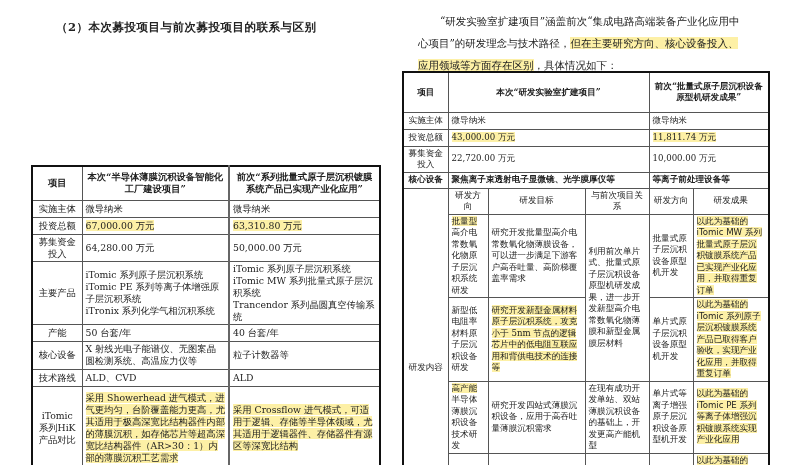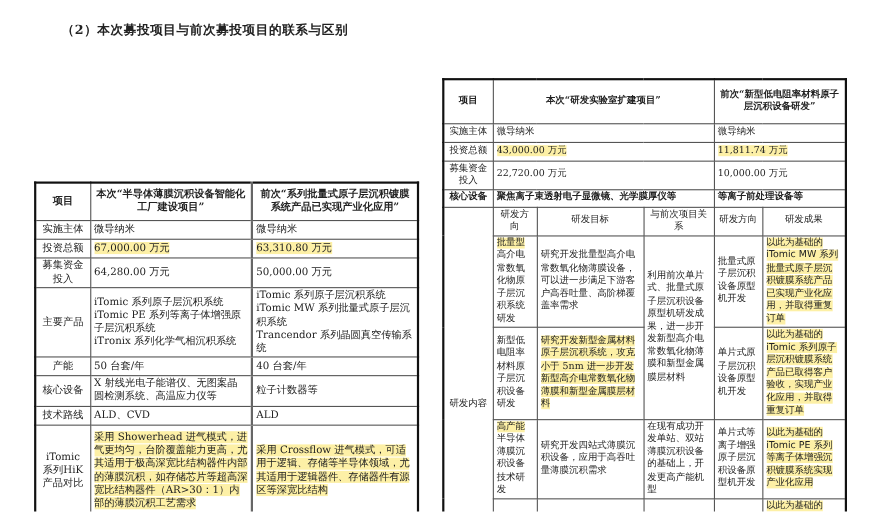--- a/index.html
+++ b/index.html
@@ -95,35 +95,36 @@
       <td class="lab">iTomic 系列HiK 产品对比</td>
       <td><span class="hl">采用 Showerhead 进气模式，进气更均匀，台阶覆盖能力更高，尤其适用于极高深宽比结构器件内部的薄膜沉积，如存储芯片等超高深宽比结构器件（AR&gt;30：1）内部的薄膜沉积工艺需求</span></td>
       <td class="mid"><span class="hl">采用 Crossflow 进气模式，可适用于逻辑、存储等半导体领域，尤其适用于逻辑器件、存储器件有源区等深宽比结构</span></td>
     </tr>
 
   </tbody>
     </table>
 </div>
 
 <div id="right">
+  <div class="rpara"><span>“研发实验室扩建项目”涵盖前次“集成电路高端装备产业化应用中心项目”的研发理念与技术路径，</span><span class="hl">但在主要研究方向、核心设备投入、应用领域等方面存在区别</span><span>，具体情况如下：</span></div>
 
   <table id="rtable">
     <colgroup>
       <col style="width:45px">
         <col style="width:40px">
         <col style="width:97px">
         <col style="width:64px">
         <col style="width:44px">
         <col style="width:76px">
     </colgroup>
     <tbody>
         <tr style="height:40px">
       <td class="c bold">项目</td>
       <td class="c bold" colspan="3">本次“研发实验室扩建项目”</td>
-      <td class="c bold" colspan="2">前次“新型低电阻率材料原子层沉积设备研发”</td>
+      <td class="c bold" colspan="2">前次“批量式原子层沉积设备原型机研发成果”</td>
     </tr>
     <tr style="height:17px">
       <td class="c">实施主体</td>
       <td colspan="3">微导纳米</td>
       <td colspan="2">微导纳米</td>
     </tr>
     <tr style="height:17px">
       <td class="c">投资总额</td>
       <td colspan="3"><span class="hl">43,000.00 万元</span></td>
       <td colspan="2"><span class="hl">11,811.74 万元</span></td>
@@ -148,21 +149,21 @@
     </tr>
     <tr style="height:64px">
       <td><span class="hl">批量型</span><span>高介电常数氧化物原子层沉积系统研发</span></td>
       <td>研究开发批量型高介电常数氧化物薄膜设备，可以进一步满足下游客户高吞吐量、高阶梯覆盖率需求</td>
       <td rowspan="2">利用前次单片式、批量式原子层沉积设备原型机研发成果，进一步开发新型高介电常数氧化物薄膜和新型金属膜层材料</td>
       <td>批量式原子层沉积设备原型机开发</td>
       <td><span class="hl sans">以此为基础的 iTomic MW 系列批量式原子层沉积镀膜系统产品已实现产业化应用，并取得重复订单</span></td>
     </tr>
     <tr style="height:68px">
       <td>新型低电阻率材料原子层沉积设备研发</td>
-      <td><span class="hl">研究开发新型金属材料原子层沉积系统，攻克小于 5nm 进一步开发新型高介电常数氧化物薄膜和新型金属膜层材料</span></td>
+      <td><span class="hl">研究开发新型金属材料原子层沉积系统，攻克小于 5nm 节点的逻辑芯片中的低电阻互联应用和背供电技术的连接等</span></td>
       <td>单片式原子层沉积设备原型机开发</td>
       <td><span class="hl sans">以此为基础的 iTomic 系列原子层沉积镀膜系统产品已取得客户验收，实现产业化应用，并取得重复订单</span></td>
     </tr>
     <tr style="height:54px">
       <td><span class="hl">高产能</span><span>半导体薄膜沉积设备技术研发</span></td>
       <td>研究开发四站式薄膜沉积设备，应用于高吞吐量薄膜沉积需求</td>
       <td>在现有成功开发单站、双站薄膜沉积设备的基础上，开发更高产能机型</td>
       <td>单片式等离子增强原子层沉积设备原型机开发</td>
       <td><span class="hl sans">以此为基础的 iTomic PE 系列等离子体增强沉积镀膜系统实现产业化应用</span></td>
     </tr>

